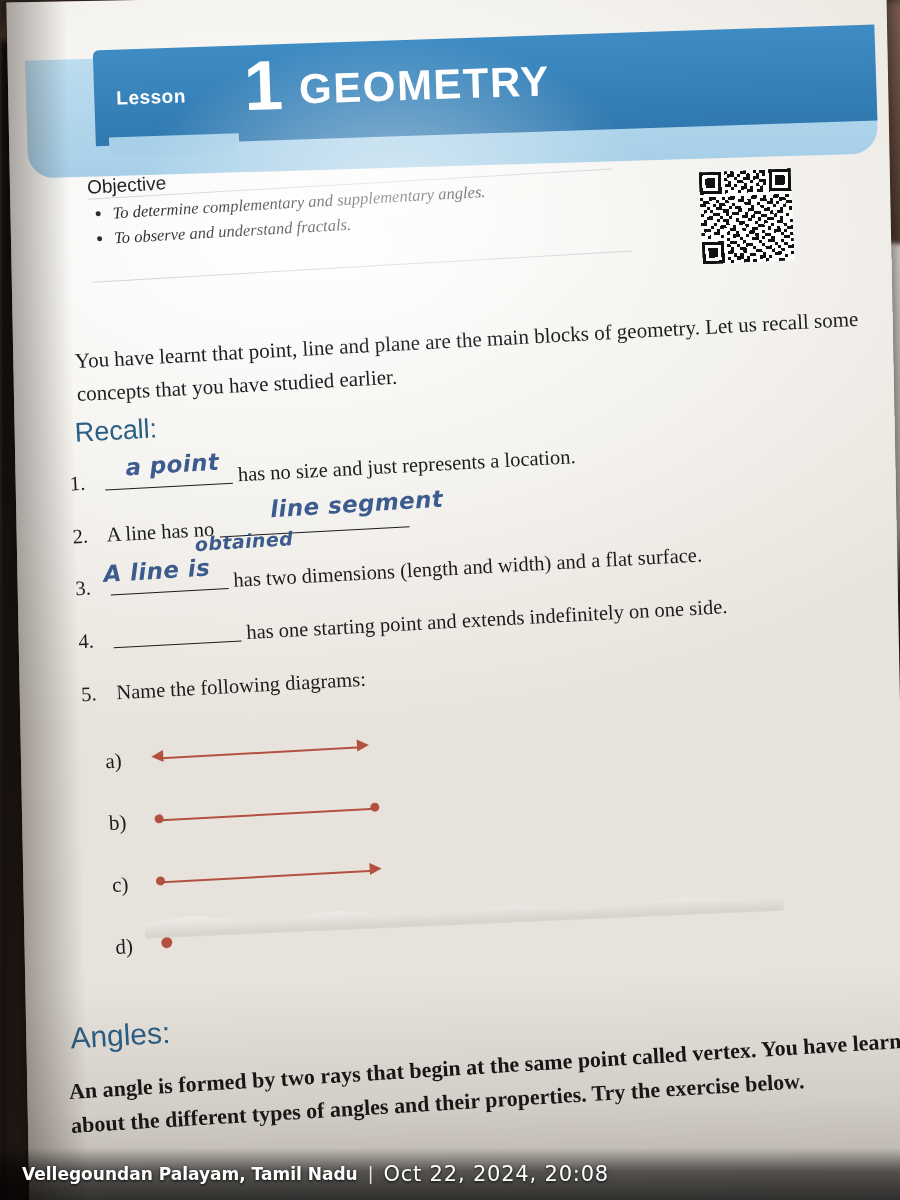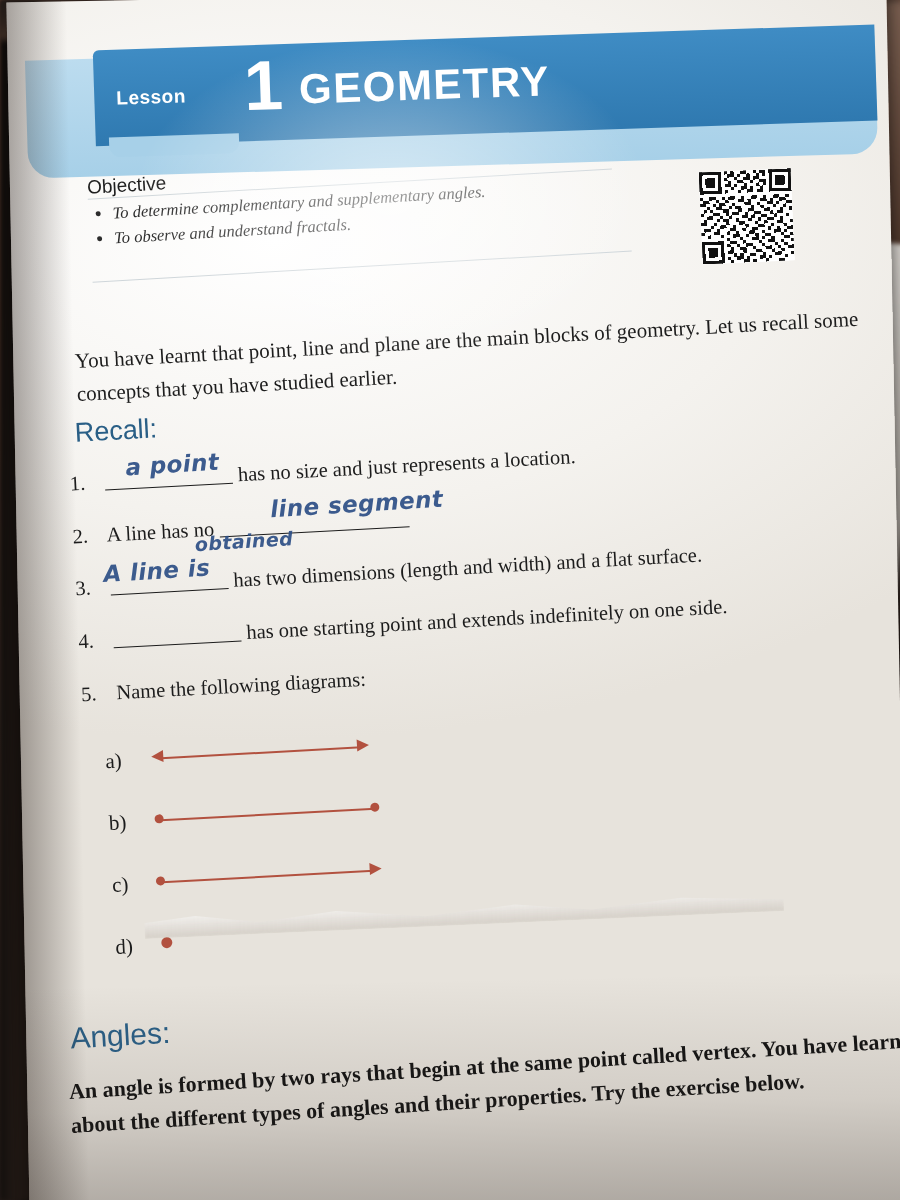--- a/index.html
+++ b/index.html
@@ -632,14 +632,19 @@
     <div class="page-fold"></div>
 
     <div class="angles-head">Angles:</div>
     <div class="angles-body">An angle is formed by two rays that begin at the same point called vertex. You have learnt about the different types of angles and their properties. Try the exercise below.</div>
 
     <div class="page-shade-left"></div>
     <div class="page-shade-bottom"></div>
     <div class="page-gloss"></div>
   </div>
 
+  <div class="stamp">
+    <span class="stamp-loc">Vellegoundan Palayam, Tamil Nadu</span>
+    <span class="stamp-sep">|</span>
+    <span class="stamp-date">Oct 22, 2024, 20:08</span>
+  </div>
 
 </div>
 
 </body></html>

